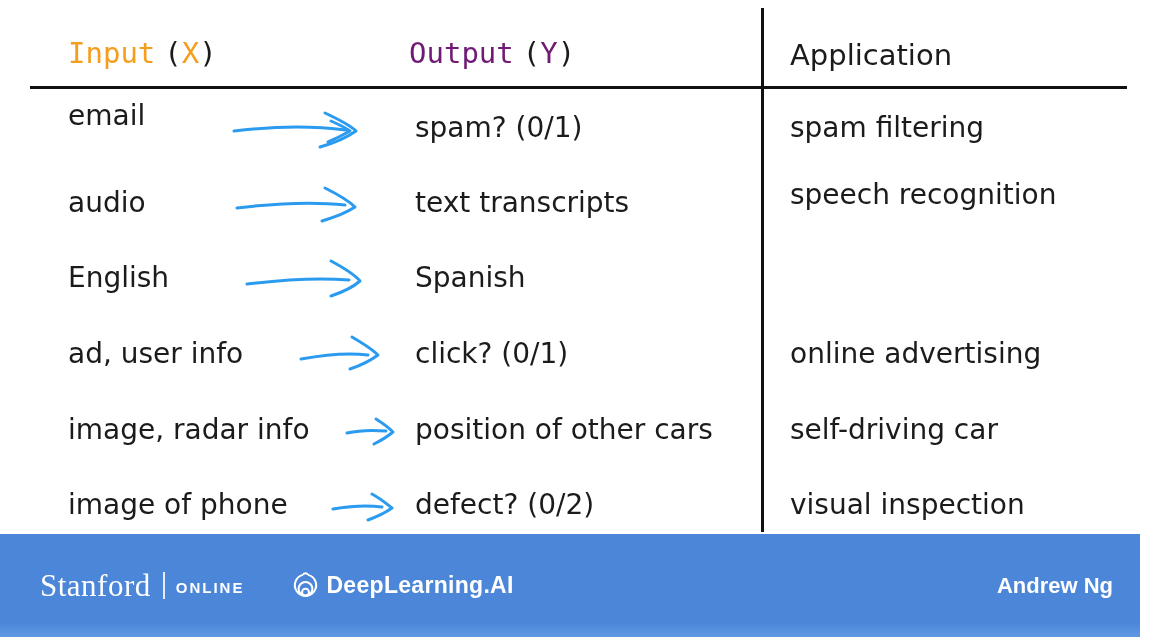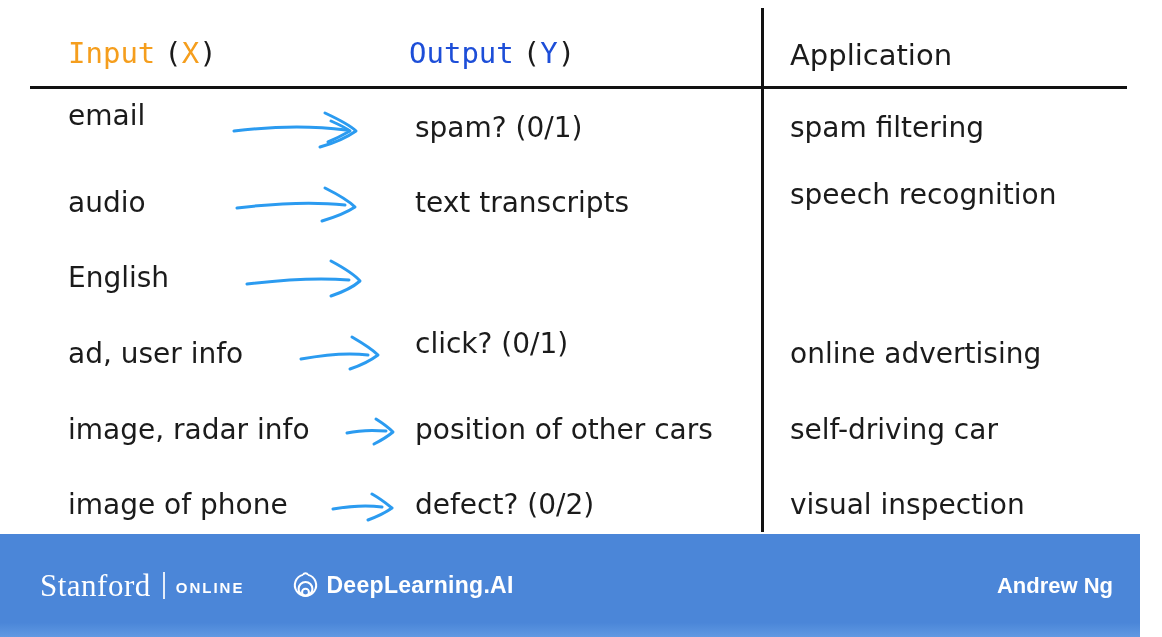--- a/index.html
+++ b/index.html
@@ -8,21 +8,21 @@
     width:1162px;height:637px;
     background:#ffffff;
     overflow:hidden;
     font-family:"DejaVu Sans", sans-serif;
     color:#1b1b1b;
   }
   
   .hdr{position:absolute;top:35px;font-size:29px;line-height:36px;white-space:nowrap;}
   .mono{font-family:"DejaVu Sans Mono", monospace;font-size:29px;}
   .orange{color:#F59E1D;}
-  .pink{color:#1d4ed8;}
+  .pink{color:#701a75;}
   .dark{color:#1b1b1b;}
   .paren-gap{margin-left:9px;}
   .cell{position:absolute;font-size:28px;line-height:38px;white-space:nowrap;}
   .in-col{left:68px;}
   .out-col{left:415px;}
   .app-col{left:790px;}
   
   .h-rule{position:absolute;left:30px;top:86px;width:1097px;height:3px;background:#111;}
   .v-rule{position:absolute;left:761px;top:8px;width:3px;height:524px;background:#111;}
   
@@ -77,27 +77,28 @@
     <path d="M92 6 C 106 13, 117 20, 122 25 C 113 31, 99 36, 89 39"></path>
   </svg>
   <div class="cell out-col" style="top:184px;">text transcripts</div>
   <div class="cell app-col" style="top:176px;text-align:center;">speech recognition</div>
 
   <div class="cell in-col" style="top:259px;">English</div>
   <svg class="arrow" style="left:243px;top:256px;" width="135" height="46">
     <path d="M4 28 C 45 23, 82 22, 106 24"></path>
     <path d="M88 5 C 101 12, 112 19, 117 25 C 109 32, 97 37, 88 40"></path>
   </svg>
+  <div class="cell out-col" style="top:259px;">Spanish</div>
 
   <div class="cell in-col" style="top:335px;">ad, user info</div>
   <svg class="arrow" style="left:298px;top:331px;" width="95" height="46">
     <path d="M3 28 C 30 23, 55 22, 70 24"></path>
     <path d="M54 6 C 66 13, 75 19, 80 24 C 72 30, 61 35, 52 38"></path>
   </svg>
-  <div class="cell out-col" style="top:325px;">click? (0/1)</div>
+  <div class="cell out-col" style="top:335px;">click? (0/1)</div>
   <div class="cell app-col" style="top:335px;">online advertising</div>
 
   <div class="cell in-col" style="top:411px;">image, radar info</div>
   <svg class="arrow" style="left:344px;top:409px;" width="58" height="44">
     <path d="M3 24 C 16 21, 30 21, 42 22"></path>
     <path d="M32 10 C 40 15, 45 19, 49 23 C 43 28, 36 32, 30 35"></path>
   </svg>
   <div class="cell out-col" style="top:411px;">position of other cars</div>
   <div class="cell app-col" style="top:411px;">self-driving car</div>
 

